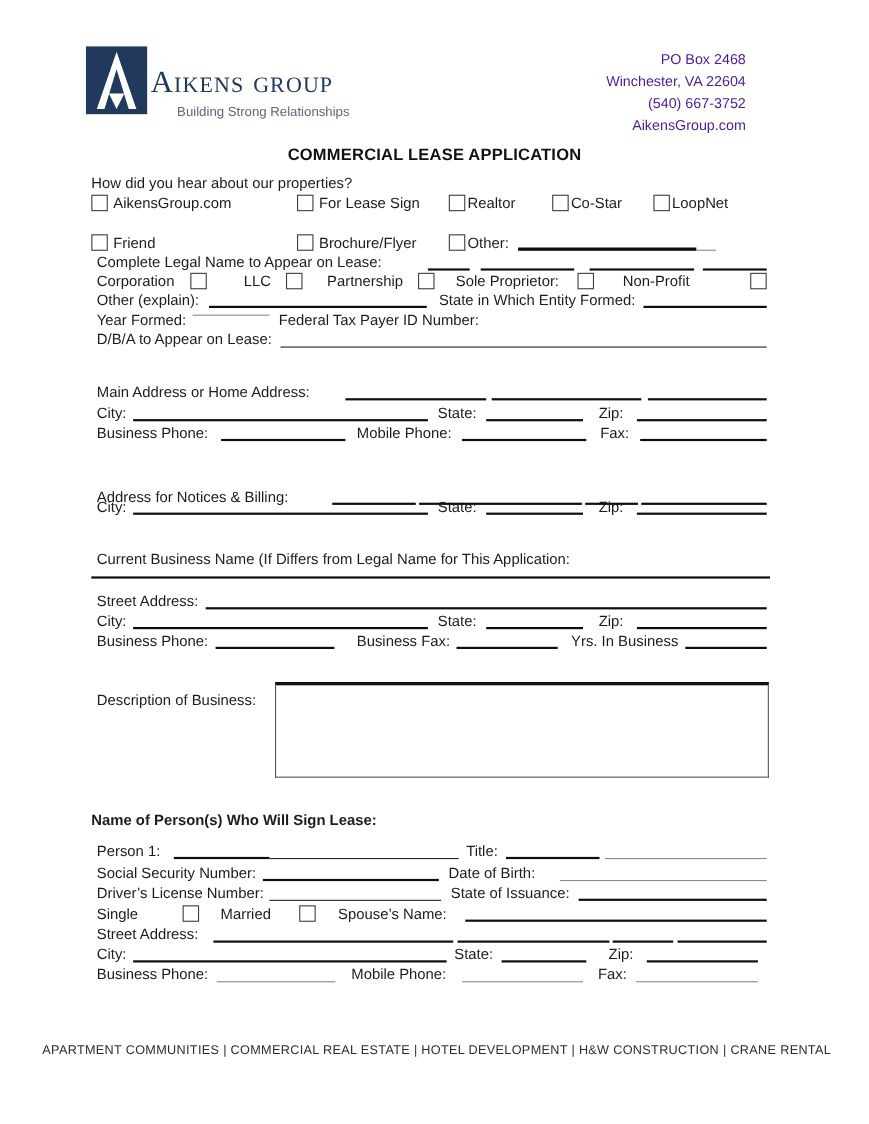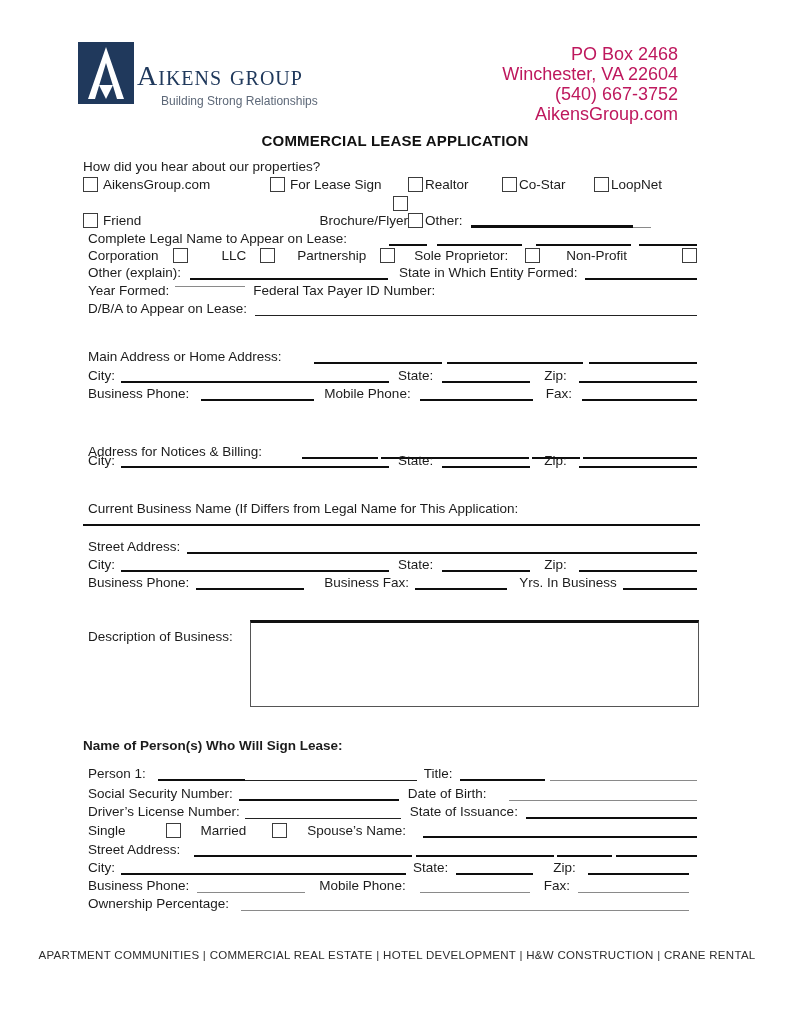--- a/index.html
+++ b/index.html
@@ -7,21 +7,21 @@
     position:relative;width:790px;height:1022px;background:#fff;overflow:hidden;
     font-family:"Liberation Sans","DejaVu Sans",sans-serif;color:#1c1c1c;
   }
   
   .logo{position:absolute;left:78px;top:42px;display:flex;align-items:flex-start;}
   .logo-mark{width:56px;height:62px;flex:none;}
   .logo-txt{margin-left:3px;}
   .logo-name{font-family:"Liberation Serif","DejaVu Serif",serif;font-size:28px;letter-spacing:1px;color:#20395c;line-height:1;margin-top:20px;font-variant:small-caps;text-transform:lowercase;}
   .logo-name::first-letter{text-transform:uppercase;}
   .logo-tagline{font-size:12px;color:#5d6878;margin-top:4px;margin-left:24px;}
-  .contact{position:absolute;right:112px;top:44px;text-align:right;font-size:18px;line-height:20px;color:#be185d;}
+  .contact{position:absolute;right:112px;top:44px;text-align:right;font-size:13px;line-height:20px;color:#4c1d95;}
   .doc-title{position:absolute;left:0;right:0;top:132px;text-align:center;font-size:15px;font-weight:bold;letter-spacing:.2px;color:#111;}
   
   .r{position:absolute;left:88px;right:93px;height:17px;display:flex;align-items:flex-end;font-size:13.5px;white-space:nowrap;color:#1c1c1c;}
   .r .lab{flex:none;line-height:17px;text-align:right;}
   .ln{flex:none;height:4px;border-bottom:2px solid #0e0e0e;align-self:flex-end;margin-bottom:1px;}
   .ln.grow{flex:1;}
   .ln.md{border-bottom-width:1px;border-bottom-color:#222;}
   .ln.thin{border-bottom-width:1px;border-bottom-color:#8a8a8a;}
   .ln.thick{border-bottom-width:3px;}
   .cb{width:13px;height:13px;border:1.5px solid #3c3c3c;background:#fff;flex:none;align-self:flex-end;margin-bottom:1px;}
@@ -83,21 +83,21 @@
       <span class="cb"></span>
       <span class="lab" style="margin-left:2px;">LoopNet</span>
     </span>
   </div>
 
   <div class="r" style="top:212px;left:83px;">
     <span class="opt" style="width:187px;">
       <span class="cb"></span>
       <span class="lab">Friend</span>
     </span>
-    <span class="opt" style="width:138px;flex-direction:column;">
+    <span class="opt" style="width:138px;">
       <span class="cb"></span>
       <span class="lab">Brochure/Flyer</span>
     </span>
     <span class="opt">
       <span class="cb"></span>
       <span class="lab" style="margin-left:2px;">Other:</span>
     </span>
     <span class="ln thick" style="width:162px;margin-left:8px;"></span>
     <span class="ln thin" style="width:18px;"></span>
   </div>
@@ -272,20 +272,16 @@
 
   <div class="r" style="top:877px;">
     <span class="lab">Business Phone:</span>
     <span class="ln thin" style="width:108px;margin-left:8px;"></span>
     <span class="lab" style="margin-left:14px;">Mobile Phone:</span>
     <span class="ln thin" style="width:110px;margin-left:14px;"></span>
     <span class="lab" style="margin-left:14px;">Fax:</span>
     <span class="ln thin grow" style="margin-left:8px;margin-right:8px;"></span>
   </div>
 
-  <div class="r" style="top:895px;">
-    <span class="lab">Ownership Percentage:</span>
-    <span class="ln thin grow" style="margin-left:12px;margin-right:8px;"></span>
-  </div>
 
   <div class="footer">APARTMENT COMMUNITIES | COMMERCIAL REAL ESTATE | HOTEL DEVELOPMENT | H&amp;W CONSTRUCTION | CRANE RENTAL</div>
 
 </div>
 
 </body></html>

